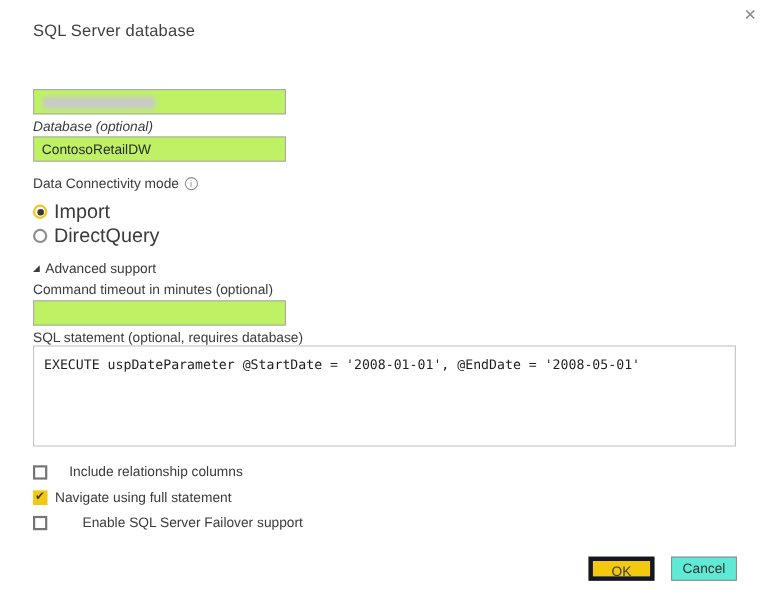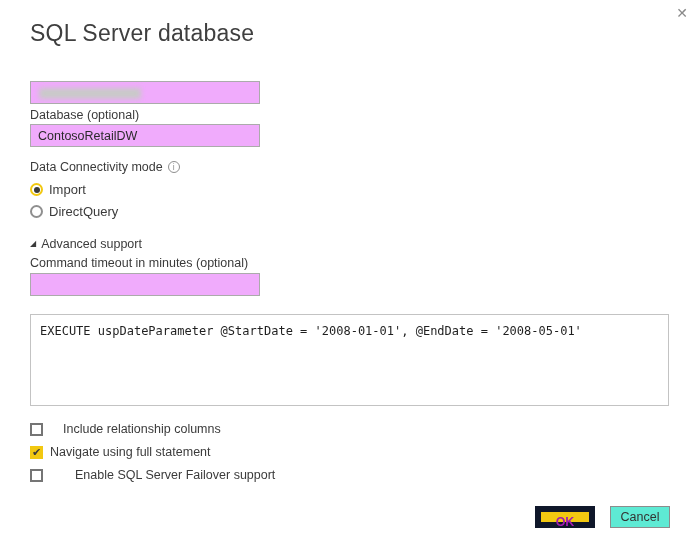--- a/index.html
+++ b/index.html
@@ -15,58 +15,58 @@
 
   .close-btn {
     position: absolute; top: 4px; right: 8px;
     width: 18px; height: 18px;
     color: #8a8a8a; font-size: 14px; line-height: 18px;
     text-align: center; cursor: pointer;
   }
 
   .title {
     position: absolute; left: 30px; top: 20px;
-    font-size: 23px; font-weight: 300; color: #3f3f3f;
+    font-size: 15px; font-weight: 300; color: #3f3f3f;
     letter-spacing: 0.2px;
   }
 
   .label {
     position: absolute; left: 30px;
     font-size: 12.5px; color: #3b3b3b;
     display: flex; align-items: center; gap: 5px;
     white-space: nowrap;
   }
 
   .info-icon {
     display: inline-flex; align-items: center; justify-content: center;
     width: 12px; height: 12px; border-radius: 50%;
     border: 1px solid #8f8f8f; color: #8f8f8f;
     font-size: 8.5px; line-height: 1; font-style: normal;
   }
 
   .text-input {
     position: absolute; left: 30px; width: 230px; height: 23px;
-    border: 1px solid #ababab; background: #f0abfc;
+    border: 1px solid #ababab; background: #bef264;
     font-family: "Liberation Sans", sans-serif;
     font-size: 12.5px; color: #2b2b2b;
     padding: 2px 7px; outline: none;
   }
 
   .redacted-wrap { overflow: hidden; }
   .redacted-bar {
     position: absolute; left: 8px; top: 6px;
     width: 102px; height: 11px;
     background: #c9c9c9; border-radius: 2px;
     filter: blur(2.5px);
   }
 
   .radio-row {
     position: absolute; left: 30px;
     display: flex; align-items: center; gap: 6px;
-    font-size: 13px; color: #3b3b3b; cursor: pointer;
+    font-size: 18px; color: #3b3b3b; cursor: pointer;
   }
   .radio-outer {
     width: 13px; height: 13px; border-radius: 50%;
     border: 2px solid #8f8f8f; background: #fff;
     position: relative; flex: 0 0 auto;
   }
   .radio-outer.selected { border-color: #F2C811; }
   .radio-outer.selected::after {
     content: ""; position: absolute;
     left: 50%; top: 50%; transform: translate(-50%, -50%);
@@ -110,23 +110,22 @@
   .checkbox .tick { display: none; }
   .checkbox.checked .tick { display: block; transform: translateY(-0.5px); }
 
   .btn {
     position: absolute; top: 506px; height: 22px; width: 60px;
     font-family: "Liberation Sans", sans-serif;
     font-size: 12.5px; text-align: center; line-height: 20px;
     cursor: pointer;
   }
   .btn-ok {
-    left: 535px; background: #F2C811; border: 6px solid #0f172a;
-    color: #a21caf;
-    font-weight: bold;
+    left: 535px; background: #F2C811; border: 4px solid #0f172a;
+    color: #404040;
   }
   .btn-cancel {
     left: 610px; background: #5eead4; border: 1px solid #8c8c8c;
     color: #333333;
   }
 </style>
 </head>
 <body>
 
 <div class="dialog">
@@ -136,21 +135,21 @@
   <div class="title">SQL Server database</div>
 
   <div class="label" style="top:81px;">
     <span>Server</span>
     <span class="info-icon">i</span>
   </div>
   <div class="text-input redacted-wrap" style="top:81px;">
     <div class="redacted-bar"></div>
   </div>
 
-  <div class="label" style="top:108px;">Database (optional)</div>
+  <div class="label" style="top:108px;font-style:italic;">Database (optional)</div>
   <input class="text-input" style="top: 124px;" type="text" value="ContosoRetailDW">
 
   <div class="label" style="top:160px;">
     <span>Data Connectivity mode</span>
     <span class="info-icon">i</span>
   </div>
 
   <div class="radio-row" style="top:182px;">
     <span class="radio-outer selected"></span>
     <span>Import</span>
@@ -161,20 +160,21 @@
   </div>
 
   <div class="expander" style="top:237px;">
     <span class="tri">◢</span>
     <span>Advanced support</span>
   </div>
 
   <div class="label" style="top:256px;">Command timeout in minutes (optional)</div>
   <input class="text-input" style="top: 273px;" type="text" value="">
 
+  <div class="label" style="top:300px;">SQL statement (optional, requires database)</div>
   <textarea class="sql-textarea" spellcheck="false" style="">EXECUTE uspDateParameter @StartDate = '2008-01-01', @EndDate = '2008-05-01'</textarea>
 
   <div class="check-row" style="top:422px;gap:20px;">
     <span class="checkbox">
       
     </span>
     <span>Include relationship columns</span>
   </div>
   <div class="check-row" style="top:445px;">
     <span class="checkbox checked">

